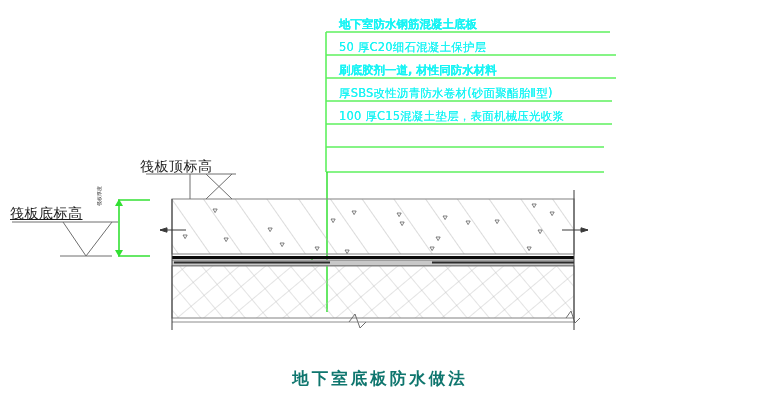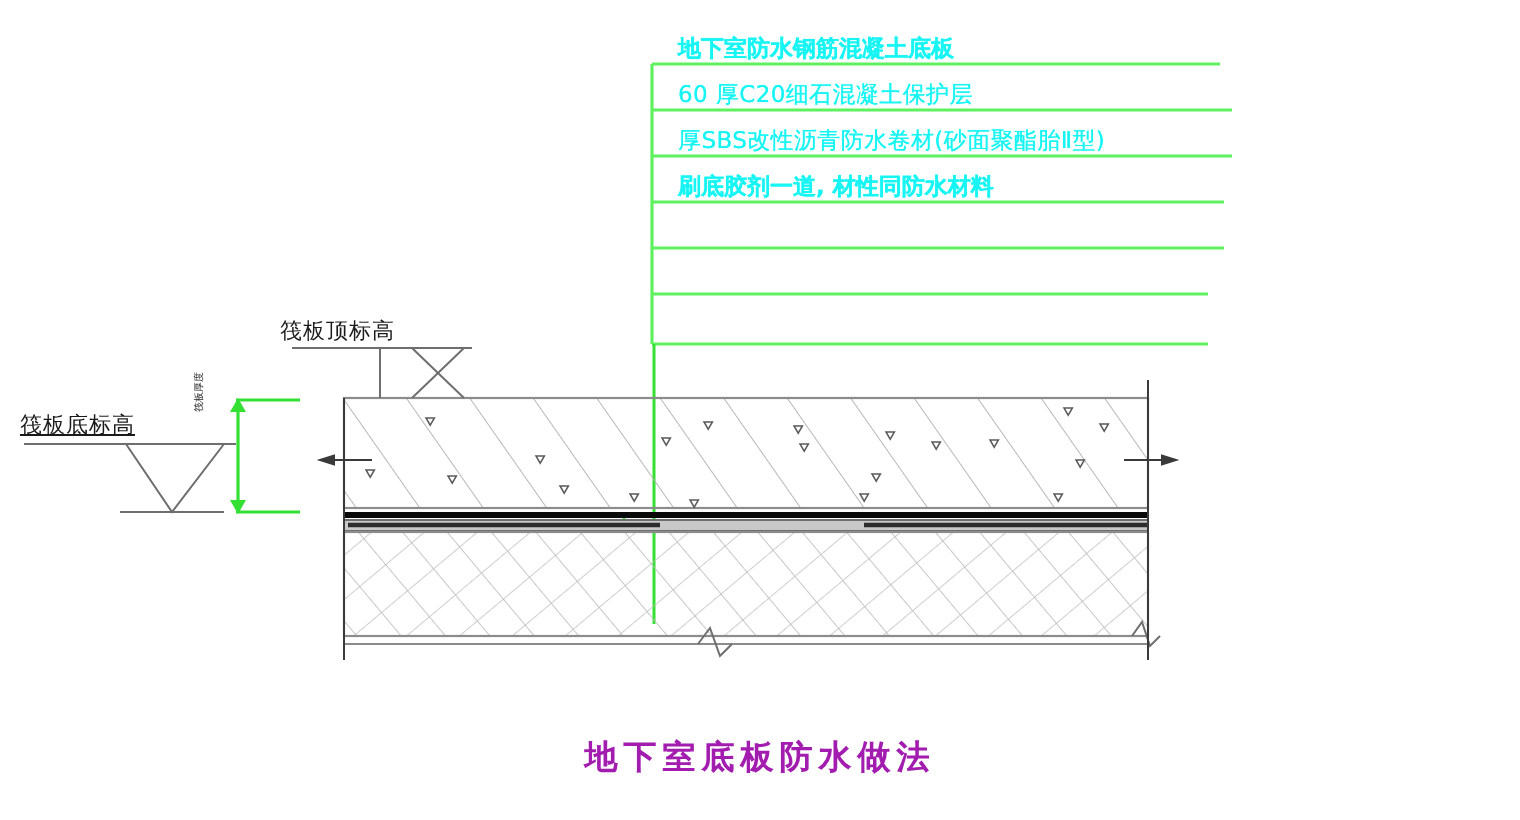--- a/index.html
+++ b/index.html
@@ -52,32 +52,32 @@
     letter-spacing: 0px;
   }
 
   
   .dwg-title {
     position: absolute;
     left: 0;
     top: 368px;
     width: 760px;
     text-align: center;
-    color: #a21caf;
+    color: #0f766e;
     font-size: 16.5px;
     font-weight: bold;
     letter-spacing: 3px;
     font-family: "DejaVu Sans", "Liberation Sans", sans-serif;
   }
 
   
   .elev-label {
     position: absolute;
     color: #1a1a1a;
-    font-size: 11px;
+    font-size: 14px;
     white-space: nowrap;
     letter-spacing: 0.5px;
     font-family: "DejaVu Sans", "Liberation Sans", sans-serif;
   }
   #elev-bottom-label { left: 10px; top: 205px; text-decoration: underline; }
   #elev-top-label    { left: 140px; top: 158px; }
 
   
   .dim-vert-text {
     position: absolute;
@@ -213,27 +213,30 @@
     <path d="M119,199 l-4,7 l8,0 z" fill="#33e033" stroke="none"></path>
     <path d="M119,257 l-4,-7 l8,0 z" fill="#33e033" stroke="none"></path>
   </g>
 </svg>
 
 <div class="spec-block">
   <div class="spec-row">
     <span class="spec-text bold">地下室防水钢筋混凝土底板</span>
   </div>
   <div class="spec-row">
-    <span class="spec-text">60 厚C20细石混凝土保护层</span>
+    <span class="spec-text">50 厚C20细石混凝土保护层</span>
+  </div>
+  <div class="spec-row">
+    <span class="spec-text bold">刷底胶剂一道, 材性同防水材料</span>
   </div>
   <div class="spec-row">
     <span class="spec-text">厚SBS改性沥青防水卷材(砂面聚酯胎Ⅱ型)</span>
   </div>
   <div class="spec-row">
-    <span class="spec-text bold">刷底胶剂一道, 材性同防水材料</span>
+    <span class="spec-text">100 厚C15混凝土垫层，表面机械压光收浆</span>
   </div>
 </div>
 
 <div class="elev-label" id="elev-bottom-label">筏板底标高</div>
 
 <div class="elev-label" id="elev-top-label">筏板顶标高</div>
 
 <div class="dim-vert-text">筏板厚度</div>
 
 <div class="dwg-title">地下室底板防水做法</div>

